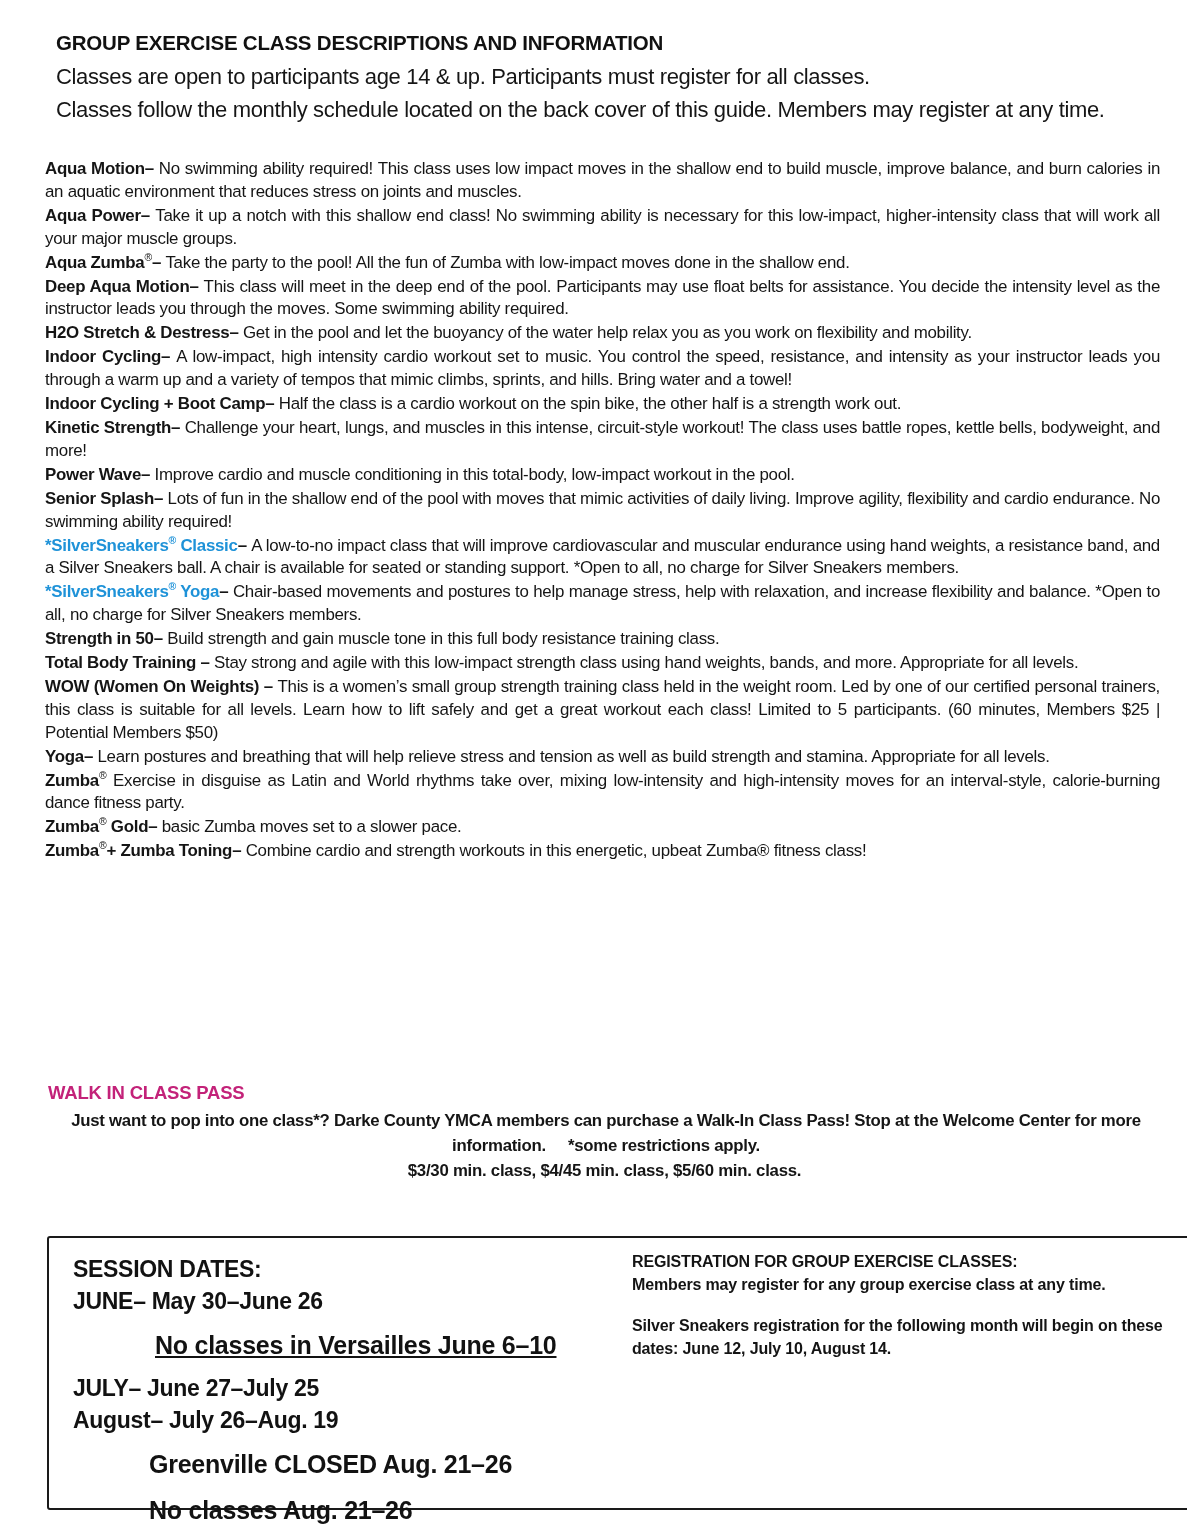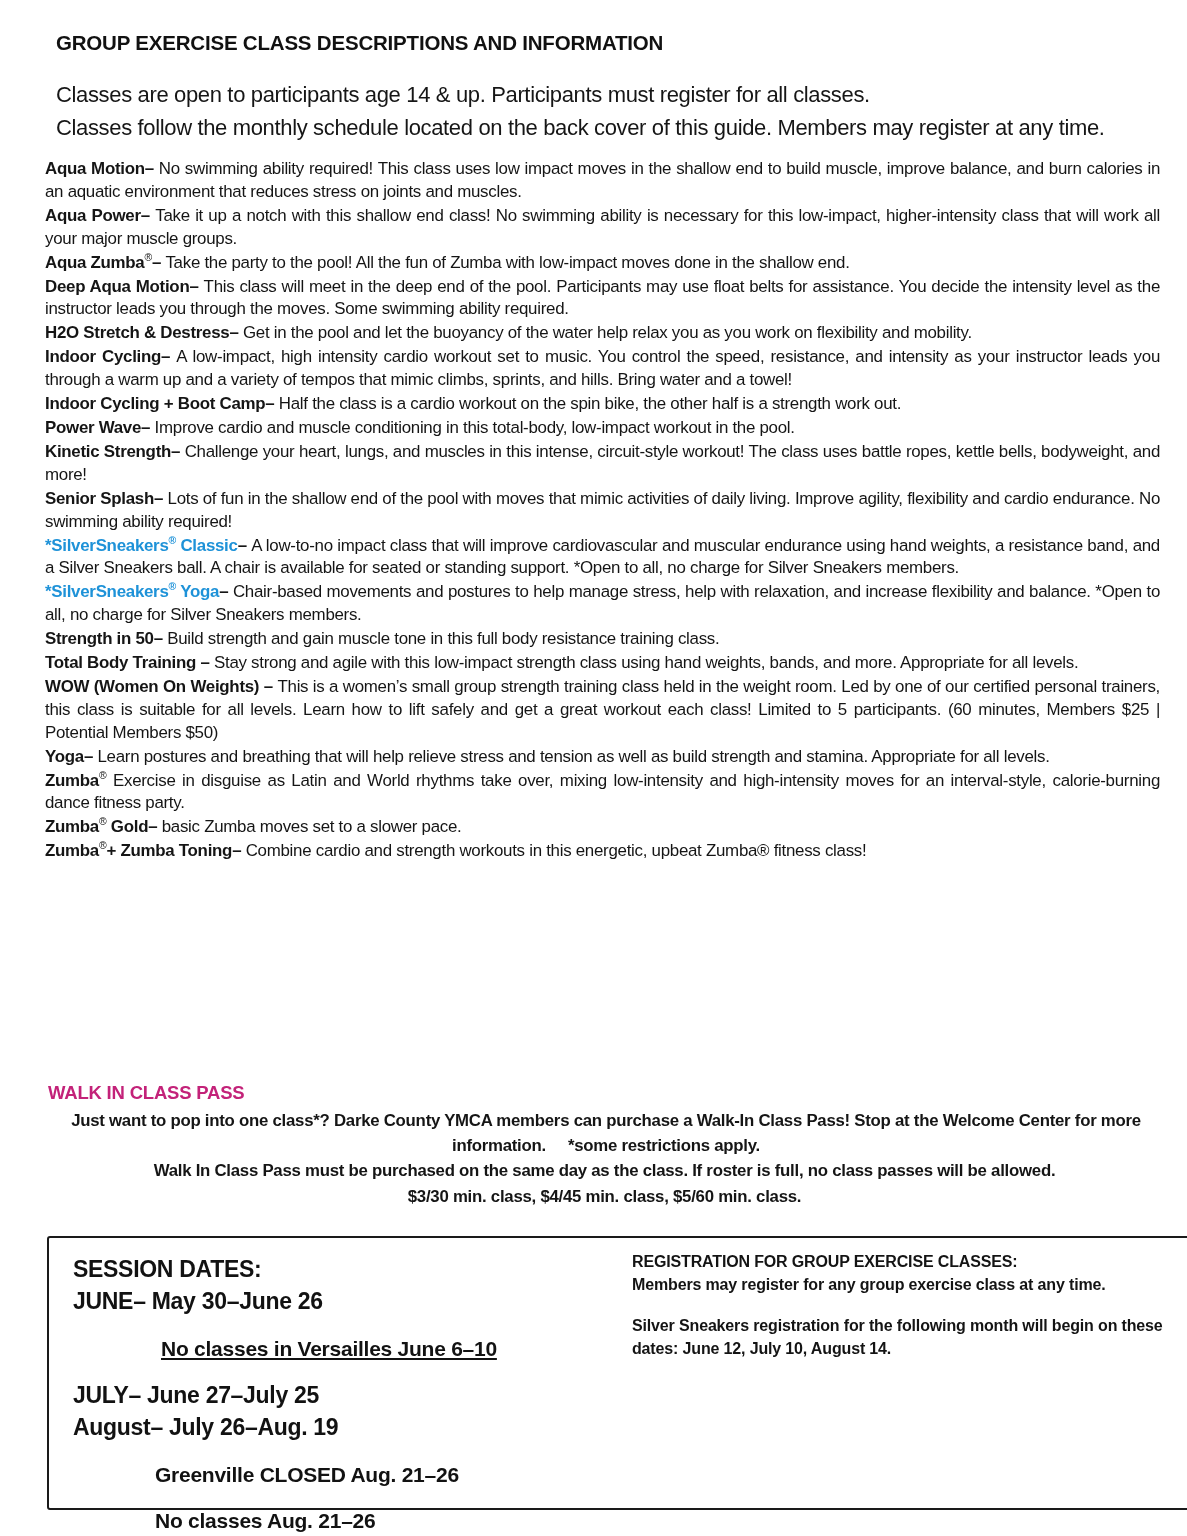--- a/index.html
+++ b/index.html
@@ -29,21 +29,21 @@
     position: absolute;
     left: 56px;
     top: 30px;
     width: 1090px;
   }
   .doc-title {
     font-size: 20.5px;
     font-weight: bold;
     letter-spacing: -0.2px;
     line-height: 1.25;
-    margin: 0 0 22px 0;
+    margin: 0 0 4px 0;
     color: #111111;
   }
   .intro-line {
     font-size: 22px;
     line-height: 1.52;
     letter-spacing: -0.35px;
     color: #161616;
     margin: 0;
   }
 
@@ -127,26 +127,26 @@
   }
   .sess-line {
     font-size: 23px;
     font-weight: bold;
     line-height: 1.39;
     letter-spacing: -0.3px;
     color: #121212;
     margin: 0;
   }
   .sess-sub {
-    font-size: 21px;
+    font-size: 25px;
     font-weight: bold;
     line-height: 1.42;
     letter-spacing: -0.25px;
     color: #121212;
-    margin: 16px;
+    margin: 10px;
     padding-left: 72px;
   }
   .sess-sub.underline {
     text-decoration: underline;
     text-underline-offset: 2px;
   }
   .sess-sub.ind2 { padding-left: 66px; }
 
   .reg-title {
     font-size: 16px;
@@ -178,38 +178,37 @@
   </div>
 
   <div class="classes" id="classes-container">
       <p class="class-entry"><span class="class-name">Aqua Motion</span><span class="class-name">– </span><span>No swimming ability required! This class uses low impact moves in the shallow end to build muscle, improve balance, and burn calories in an aquatic environment that reduces stress on joints and muscles.</span></p>
       <p class="class-entry"><span class="class-name">Aqua Power</span><span class="class-name">– </span><span>Take it up a notch with this shallow end class! No swimming ability is necessary for this low-impact, higher-intensity class that will work all your major muscle groups.</span></p>
       <p class="class-entry"><span class="class-name">Aqua Zumba</span><span class="reg">®</span><span class="class-name">– </span><span>Take the party to the pool! All the fun of Zumba with low-impact moves done in the shallow end.</span></p>
       <p class="class-entry"><span class="class-name">Deep Aqua Motion</span><span class="class-name">– </span><span>This class will meet in the deep end of the pool. Participants may use float belts for assistance. You decide the intensity level as the instructor leads you through the moves. Some swimming ability required.</span></p>
       <p class="class-entry"><span class="class-name">H2O Stretch &amp; Destress</span><span class="class-name">– </span><span>Get in the pool and let the buoyancy of the water help relax you as you work on flexibility and mobility.</span></p>
       <p class="class-entry"><span class="class-name">Indoor Cycling</span><span class="class-name">– </span><span>A low-impact, high intensity cardio workout set to music. You control the speed, resistance, and intensity as your instructor leads you through a warm up and a variety of tempos that mimic climbs, sprints, and hills. Bring water and a towel!</span></p>
       <p class="class-entry"><span class="class-name">Indoor Cycling + Boot Camp</span><span class="class-name">– </span><span>Half the class is a cardio workout on the spin bike, the other half is a strength work out.</span></p>
+      <p class="class-entry"><span class="class-name">Kinetic Strength</span><span class="class-name">– </span><span>Challenge your heart, lungs, and muscles in this intense, circuit-style workout! The class uses battle ropes, kettle bells, bodyweight, and more!</span></p>
       <p class="class-entry"><span class="class-name">Power Wave</span><span class="class-name">– </span><span>Improve cardio and muscle conditioning in this total-body, low-impact workout in the pool.</span></p>
-      <p class="class-entry"><span class="class-name">Kinetic Strength</span><span class="class-name">– </span><span>Challenge your heart, lungs, and muscles in this intense, circuit-style workout! The class uses battle ropes, kettle bells, bodyweight, and more!</span></p>
       <p class="class-entry"><span class="class-name">Senior Splash</span><span class="class-name">– </span><span>Lots of fun in the shallow end of the pool with moves that mimic activities of daily living. Improve agility, flexibility and cardio endurance. No swimming ability required!</span></p>
       <p class="class-entry"><span class="ss-name">*SilverSneakers<span class="reg">®</span></span><span class="ss-name"> Classic</span><span class="class-name">–  </span><span>A low-to-no impact class that will improve cardiovascular and muscular endurance using hand weights, a resistance band, and a Silver Sneakers ball. A chair is available for seated or standing support. *Open to all, no charge for Silver Sneakers members.</span></p>
       <p class="class-entry"><span class="ss-name">*SilverSneakers<span class="reg">®</span></span><span class="ss-name"> Yoga</span><span class="class-name">– </span><span>Chair-based movements and postures to help manage stress, help with relaxation, and increase flexibility and balance. *Open to all, no charge for Silver Sneakers members.</span></p>
       <p class="class-entry"><span class="class-name">Strength in 50</span><span class="class-name">– </span><span>Build strength and gain muscle tone in this full body resistance training class.</span></p>
       <p class="class-entry"><span class="class-name">Total Body Training </span><span class="class-name">– </span><span>Stay strong and agile with this low-impact strength class using hand weights, bands, and more. Appropriate for all levels.</span></p>
       <p class="class-entry"><span class="class-name">WOW (Women On Weights) </span><span class="class-name">– </span><span>This is a women’s small group strength training class held in the weight room. Led by one of our certified personal trainers, this class is suitable for all levels. Learn how to lift safely and get a great workout each class! Limited to 5 participants. (60 minutes, Members $25 | Potential Members $50)</span></p>
       <p class="class-entry"><span class="class-name">Yoga</span><span class="class-name">– </span><span>Learn postures and breathing that will help relieve stress and tension as well as build strength and stamina. Appropriate for all levels.</span></p>
       <p class="class-entry"><span class="class-name">Zumba</span><span class="reg">®</span><span class="class-name"> </span><span>Exercise in disguise as Latin and World rhythms take over, mixing low-intensity and high-intensity moves for an interval-style, calorie-burning dance fitness party.</span></p>
       <p class="class-entry"><span class="class-name">Zumba</span><span class="reg">®</span><span class="class-name"> Gold</span><span class="class-name">– </span><span>basic Zumba moves set to a slower pace.</span></p>
       <p class="class-entry"><span class="class-name">Zumba</span><span class="reg">®</span><span class="class-name">+ Zumba Toning</span><span class="class-name">–  </span><span>Combine cardio and strength workouts in this energetic, upbeat Zumba® fitness class!</span></p>
     </div>
 
   <div class="walkin">
     <div class="walkin-title">WALK IN CLASS PASS</div>
     <p class="walkin-body"><span>Just want to pop into one class*? Darke County YMCA members can purchase a Walk-In Class Pass! Stop at the Welcome Center for more information.</span><span class="wi-gap"></span><span>*some restrictions apply.</span></p>
-    <p class="walkin-body indent2">Walk In Class Pass must be purchased on the same day as the class. If roster is full, no class passes will be allowed.</p>
     <p class="walkin-body indent2">$3/30 min. class, $4/45 min. class, $5/60 min. class.</p>
   </div>
 
   <div class="info-box">
 
     <div class="box-left">
       <p class="sess-line">SESSION DATES:</p>
       <p class="sess-line">JUNE– May 30–June 26</p>
       <p class="sess-sub underline">No classes in Versailles June 6–10</p>
       <p class="sess-line">JULY– June 27–July 25</p>

